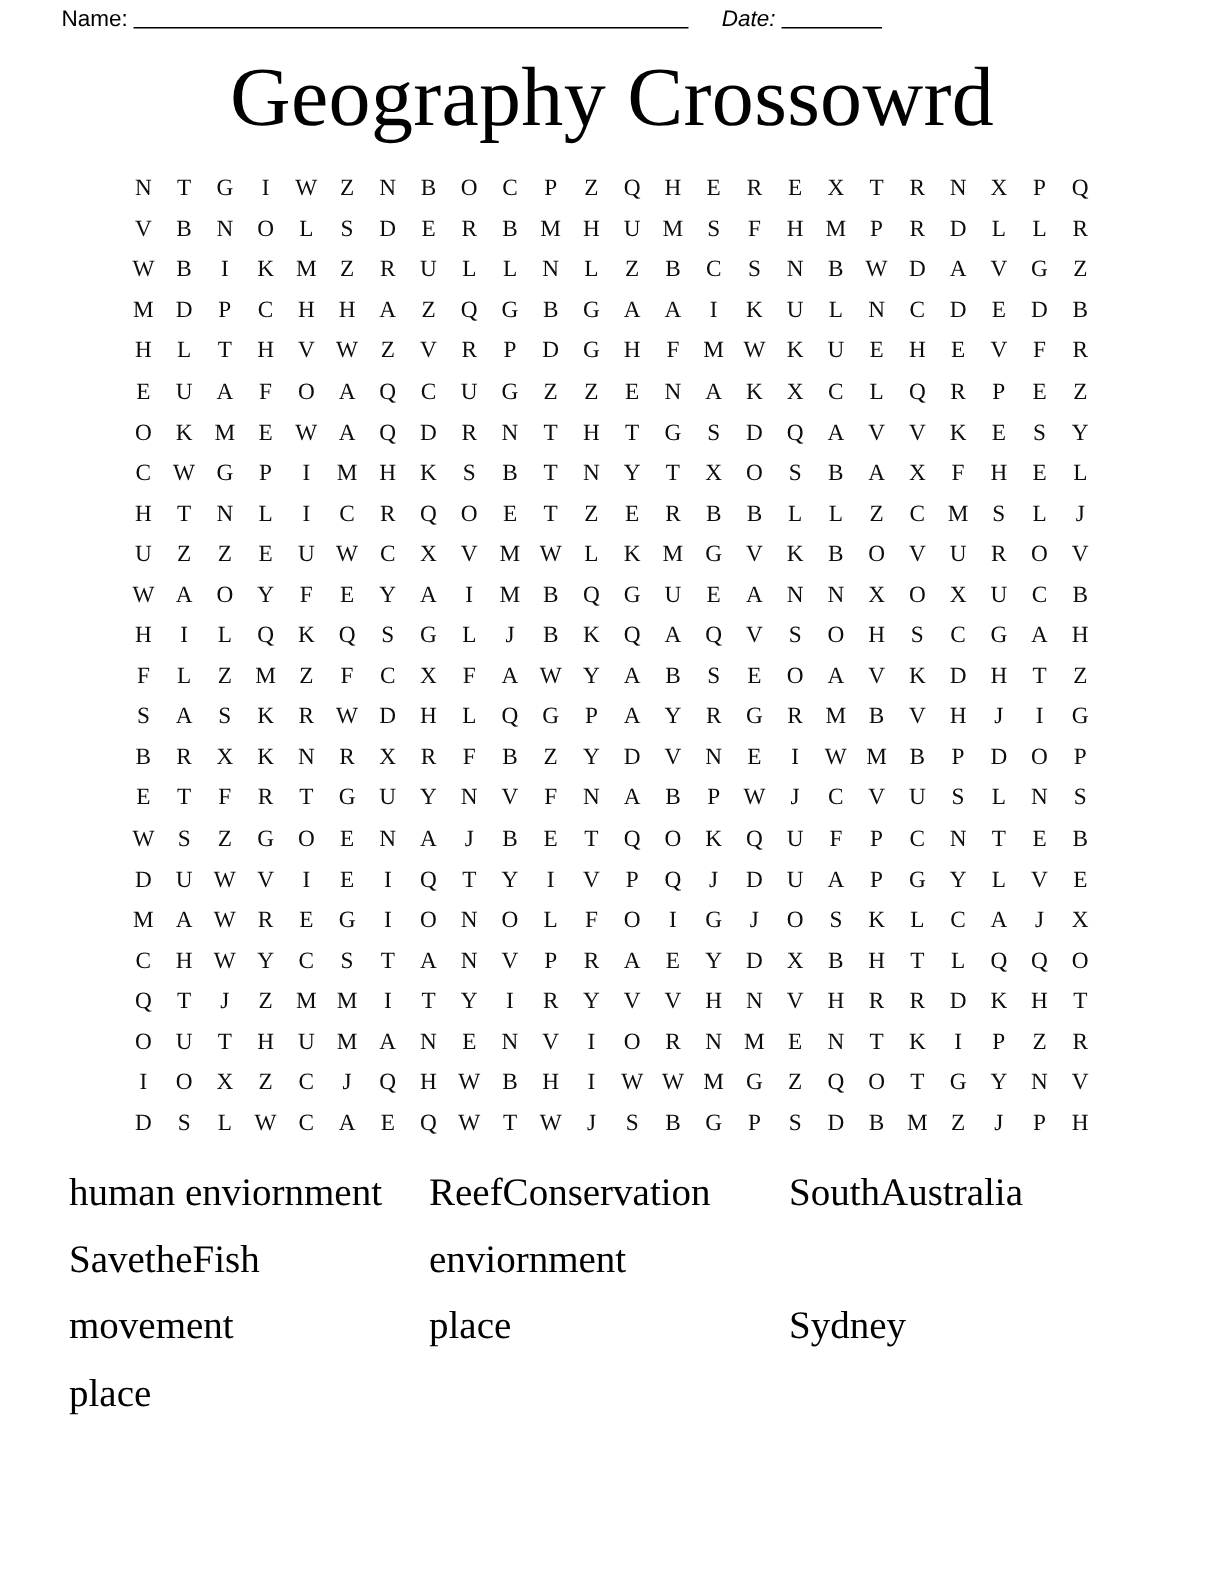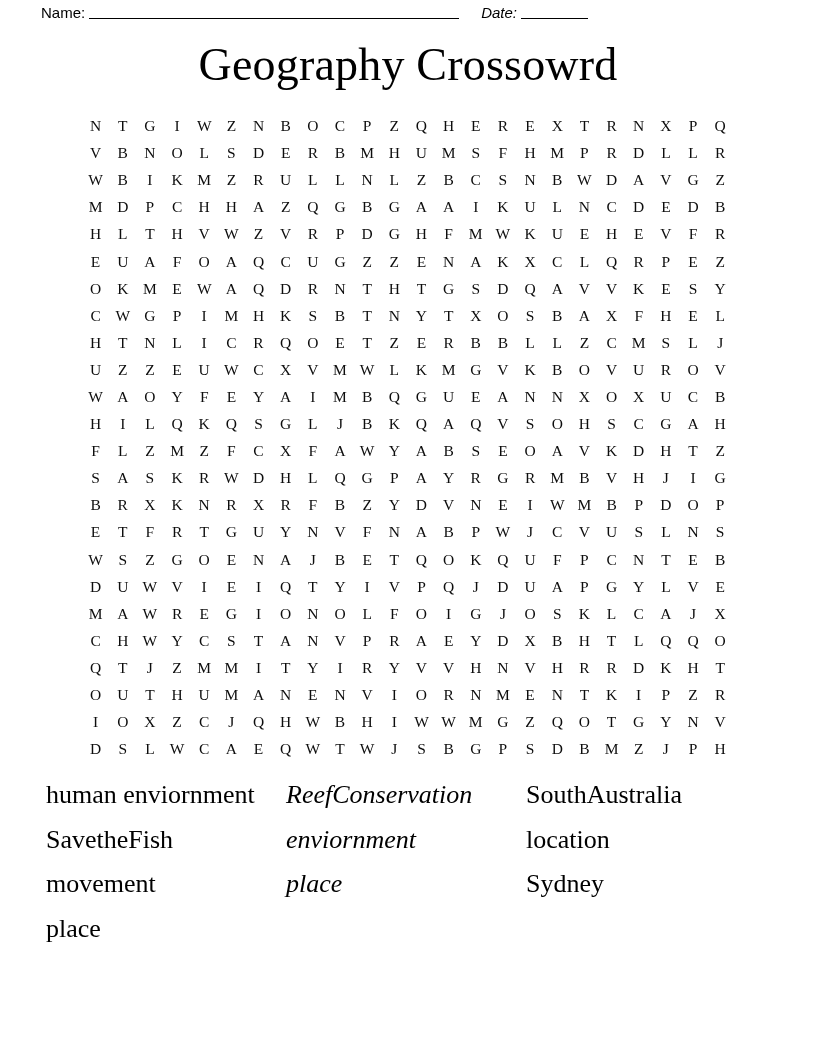--- a/index.html
+++ b/index.html
@@ -46,21 +46,21 @@
   #date-rule  { width: 67px; }
 
   
   #puzzle-title {
     position: absolute;
     top: 37px;
     left: 0;
     width: 816px;
     text-align: center;
     font-family: "Liberation Serif", "DejaVu Serif", serif;
-    font-size: 46px;
+    font-size: 56px;
     font-weight: normal;
     line-height: 56px;
     letter-spacing: 0.2px;
     margin: 0;
   }
 
   
   #letter-grid {
     position: absolute;
     top: 112px;
@@ -92,21 +92,21 @@
     display: flex;
     height: 44.5px;
   }
   .word-cell {
     font-family: "Liberation Serif", "DejaVu Serif", serif;
     font-size: 26px;
     line-height: 24px;
     white-space: nowrap;
   }
   .word-cell.col0 { width: 240px; }
-  .word-cell.col1 { width: 240px; font-style: italic; }
+  .word-cell.col1 { width: 240px; }
   .word-cell.col2 { width: 240px; }
 </style>
 </head>
 <body>
 
 <div id="header-row">
   <span class="field-label" id="name-label">Name:</span>
   <span class="rule" id="name-rule"></span>
   <span class="field-label" id="date-label">Date:</span>
   <span class="rule" id="date-rule"></span>
@@ -743,21 +743,20 @@
 
 <div id="word-list">
     <div class="word-row">
       <span class="word-cell col0">human enviornment</span>
       <span class="word-cell col1">ReefConservation</span>
       <span class="word-cell col2">SouthAustralia</span>
     </div>
     <div class="word-row">
       <span class="word-cell col0">SavetheFish</span>
       <span class="word-cell col1">enviornment</span>
-      <span class="word-cell col2">location</span>
     </div>
     <div class="word-row">
       <span class="word-cell col0">movement</span>
       <span class="word-cell col1">place</span>
       <span class="word-cell col2">Sydney</span>
     </div>
     <div class="word-row">
       <span class="word-cell col0">place</span>
       <span class="word-cell col1"></span>
       <span class="word-cell col2"></span>

